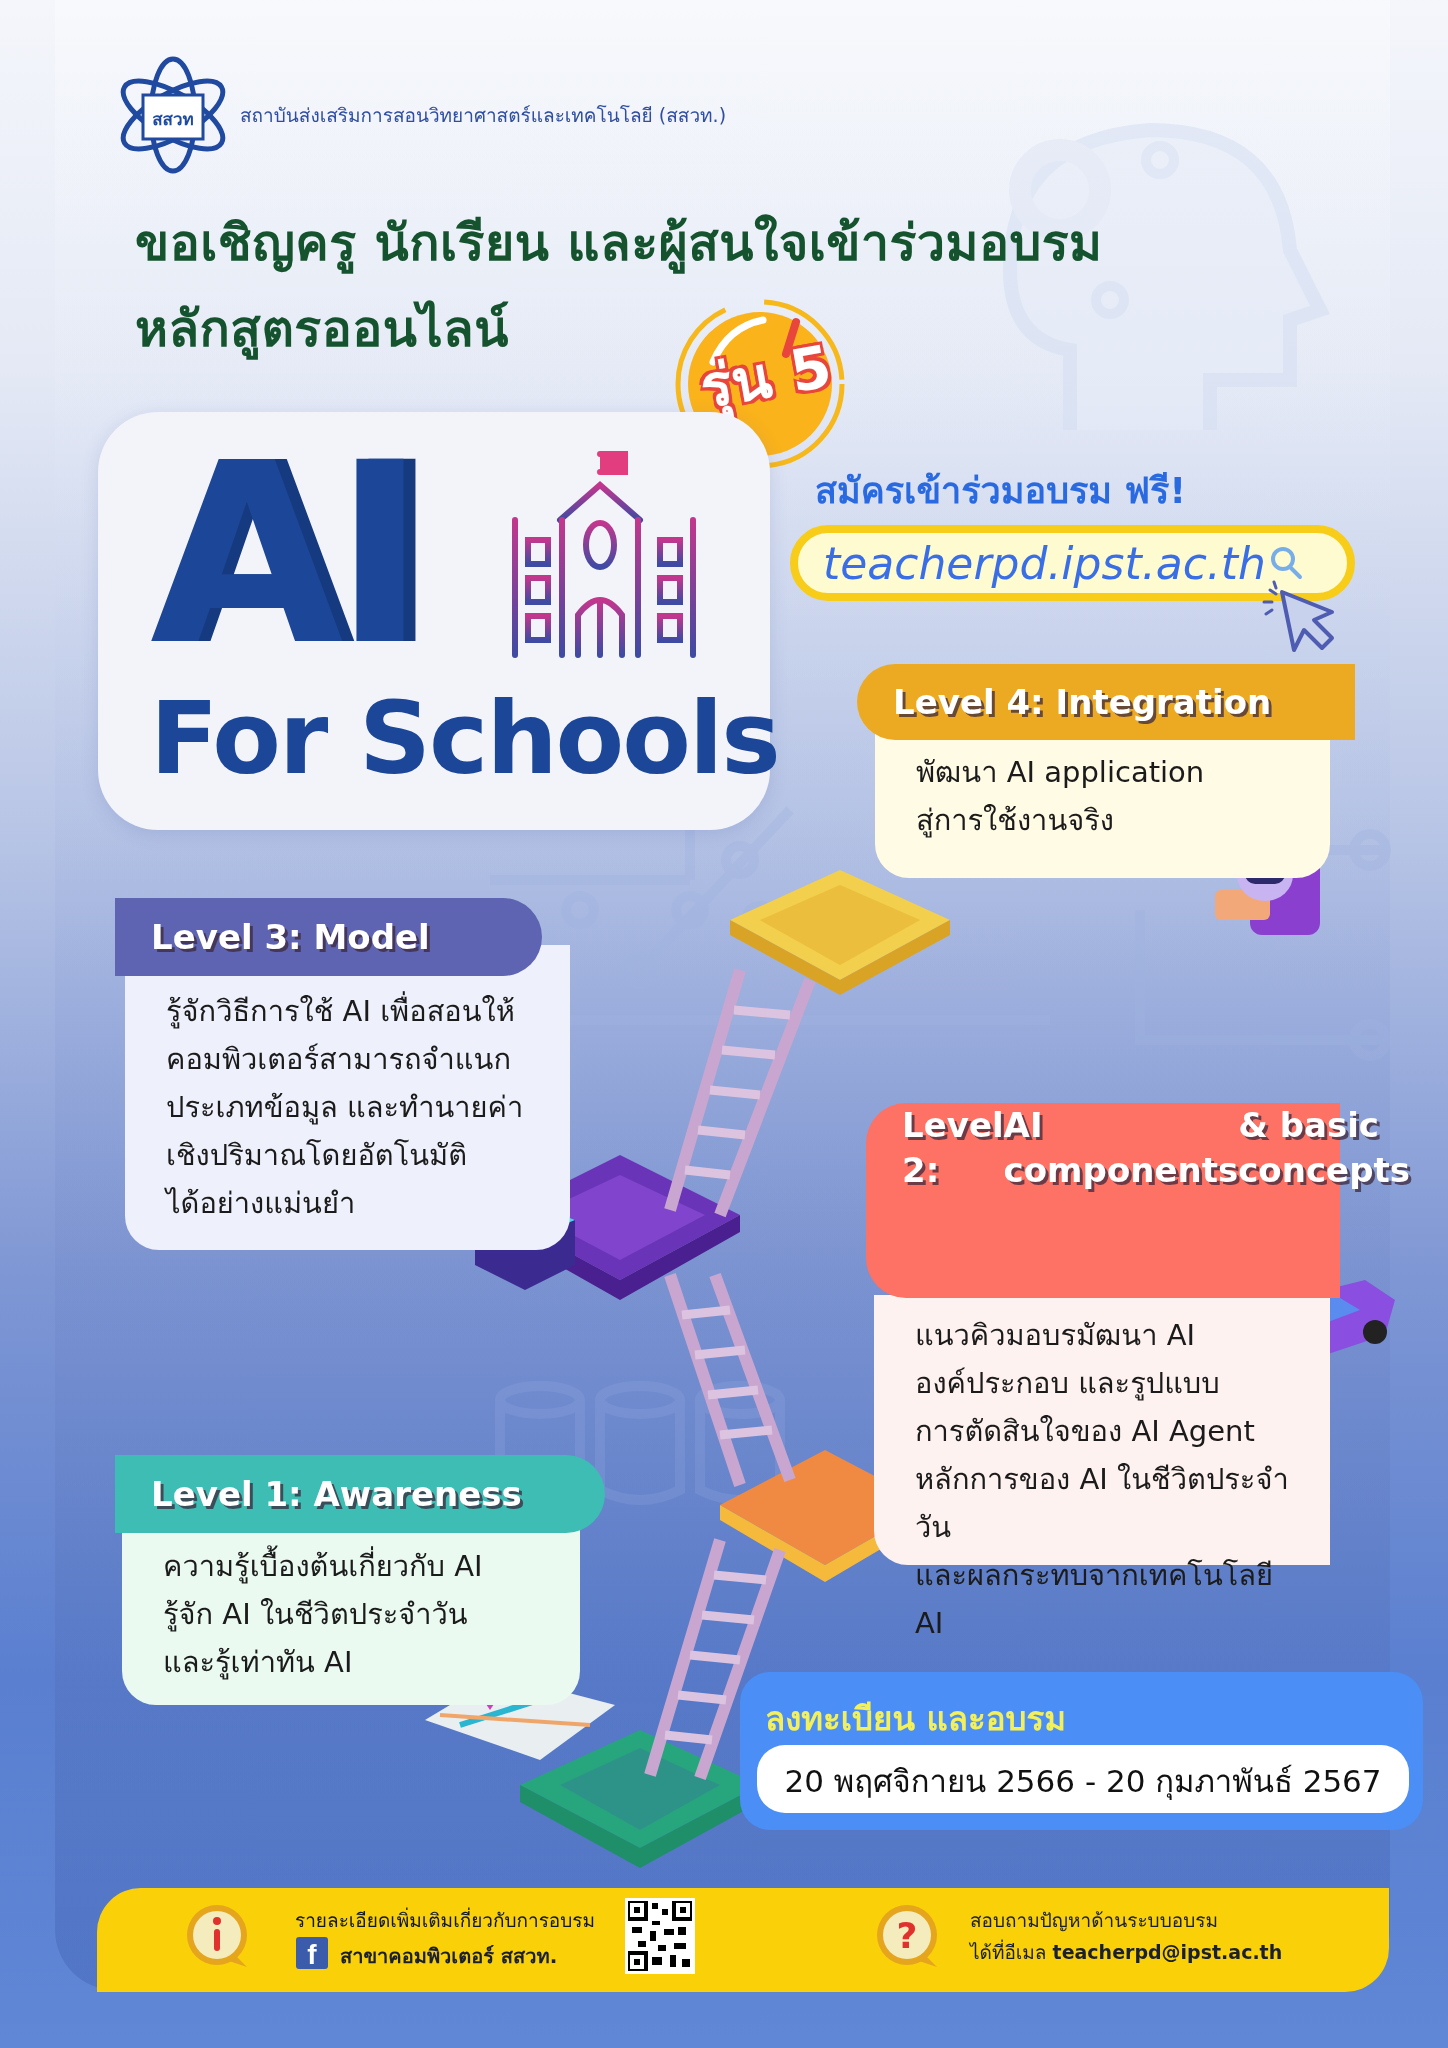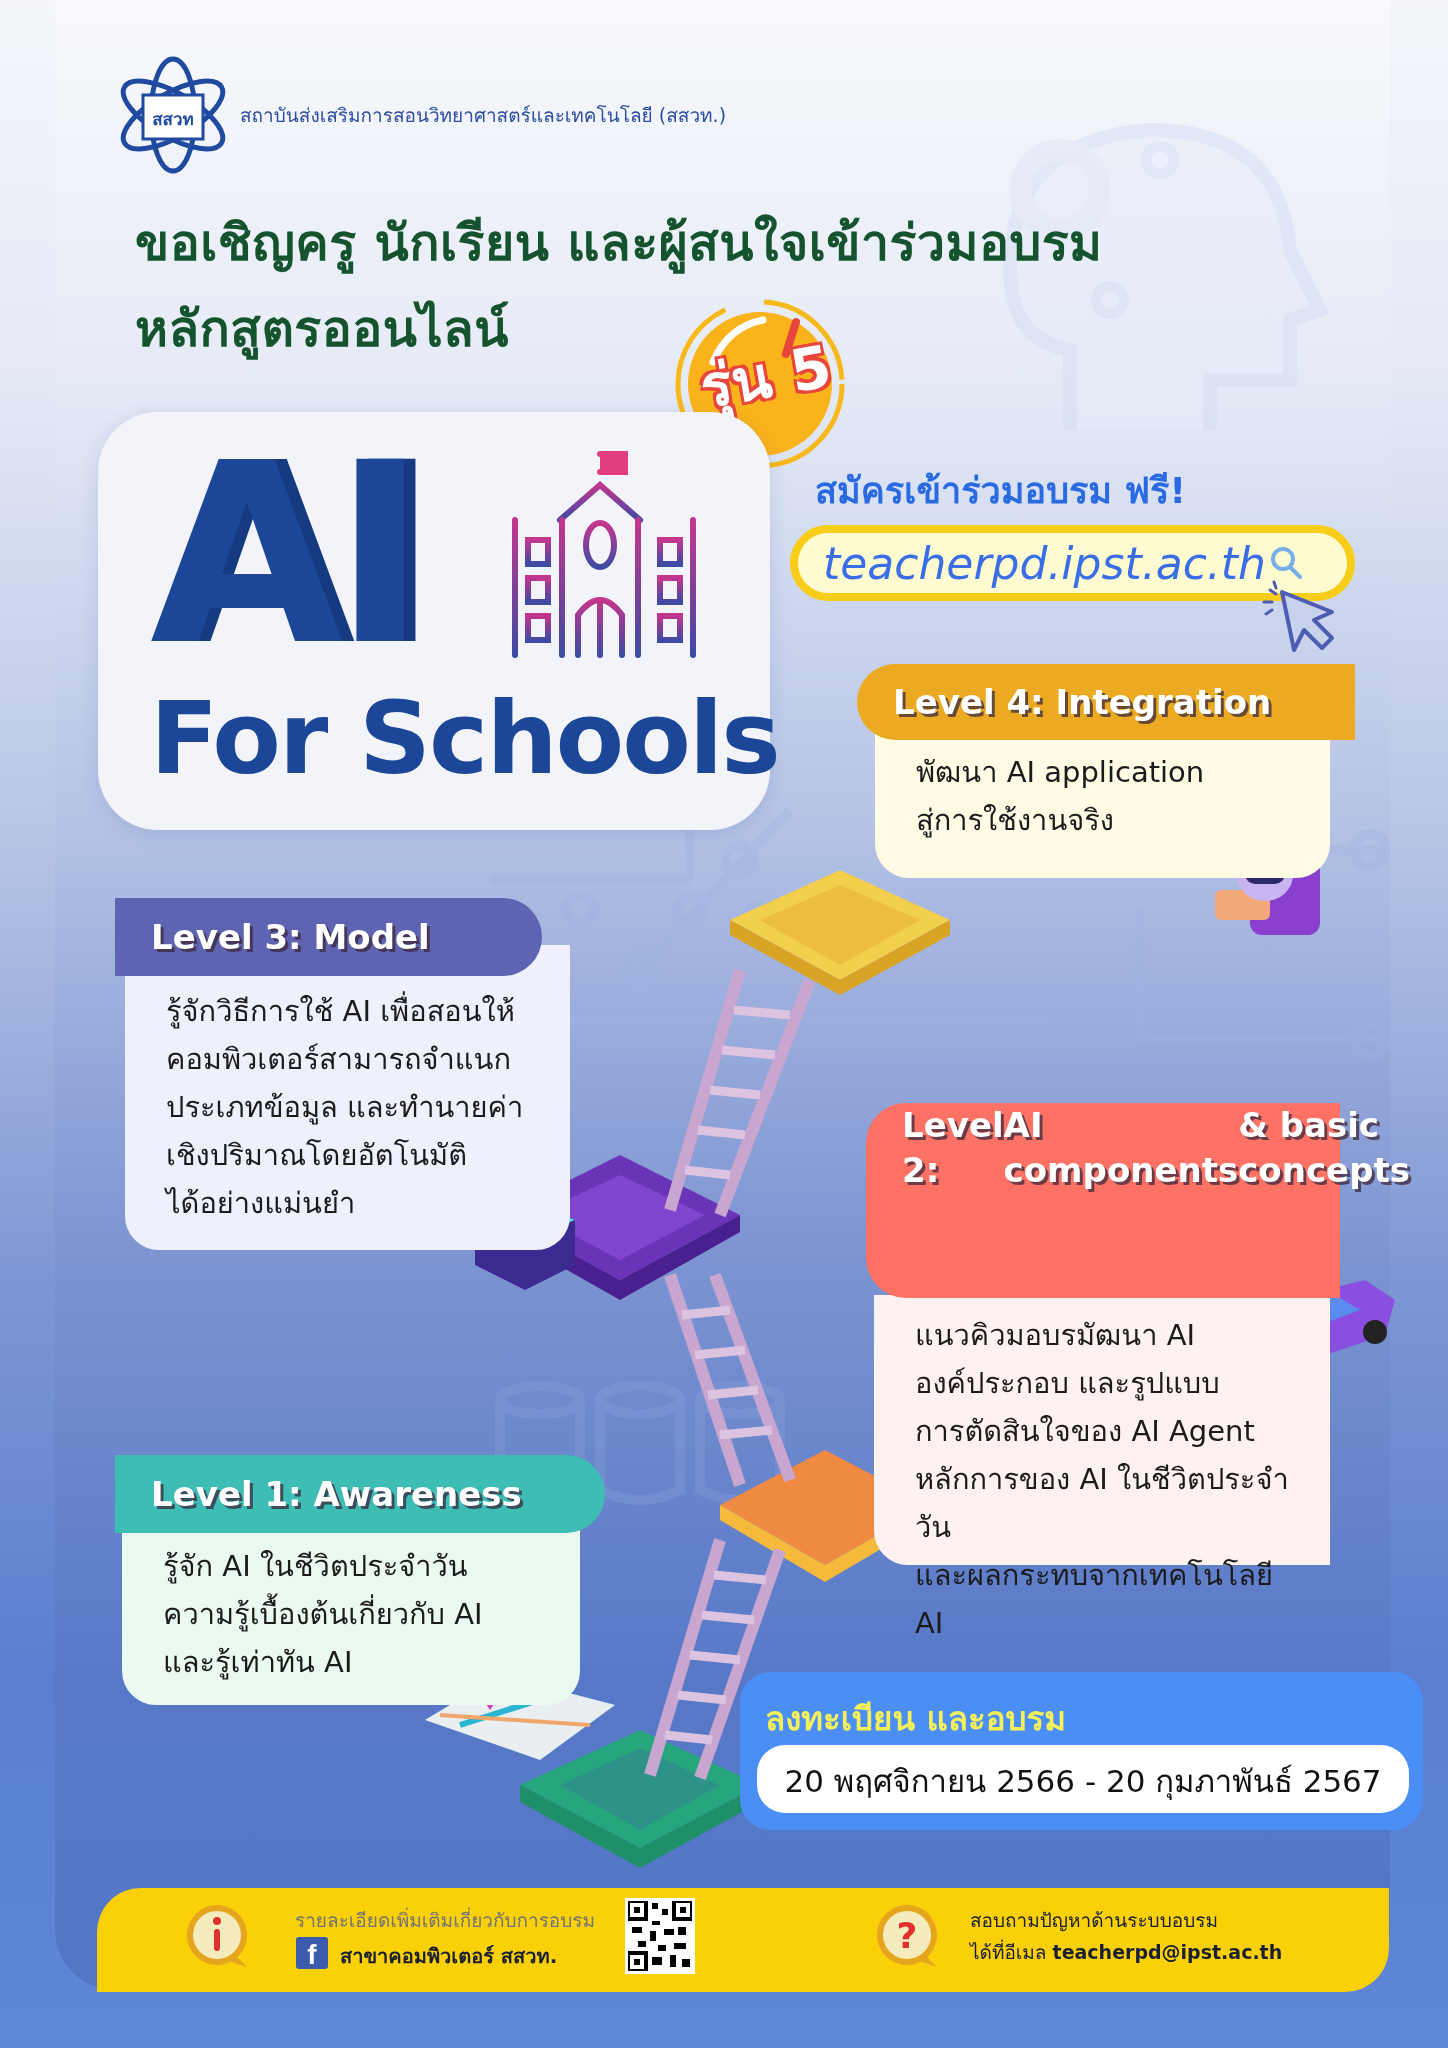--- a/index.html
+++ b/index.html
@@ -67,21 +67,21 @@
   
   .dates-box { left: 740px; top: 1672px; width: 683px; height: 158px; background: #4b8ef5; border-radius: 30px; }
   .dates-label { left: 765px; top: 1692px; font-weight: bold; font-size: 33px; color: #f3f05a; }
   .dates-pill { left: 757px; top: 1745px; width: 652px; height: 68px; border-radius: 28px; background: #ffffff; }
   .dates-value { left: 763px; top: 1756px; width: 640px; text-align: center; font-size: 31px; color: #111; }
 
   
   .footer { left: 97px; top: 1888px; width: 1292px; height: 104px; background: #fad109; border-radius: 44px 0 44px 0; }
   .info-icon { left: 185px; top: 1903px; width: 66px; height: 68px; }
   .q-icon { left: 875px; top: 1903px; width: 66px; height: 68px; }
-  .f-line1 { left: 295px; top: 1905px; font-size: 19px; color: #737373; }
+  .f-line1 { left: 295px; top: 1905px; font-size: 19px; color: #0f172a; }
   .fb-icon { left: 296px; top: 1937px; width: 32px; height: 32px; background: #3b5bab; border-radius: 3px; color: #fff; font-weight: bold; font-size: 28px; text-align: center; line-height: 36px; font-family: "Liberation Sans", sans-serif; }
   .f-line2 { left: 340px; top: 1940px; font-size: 20px; color: #1b2030; font-weight: bold; }
   .qr { left: 625px; top: 1898px; width: 70px; height: 76px; background: #fff; padding: 3px; }
   .f-line3 { left: 970px; top: 1905px; font-size: 19px; color: #1b2030; }
   .f-line4 { left: 970px; top: 1937px; font-size: 19px; color: #1b2030; }
   .f-line4 b { font-weight: bold; }
 </style>
 </head>
 <body>
 
@@ -294,22 +294,22 @@
   </div>
 </div>
 <div class="abs lvl-head l2-head">
   <div>Level 2:</div>
   <div>AI components</div>
   <div>&amp; basic concepts</div>
 </div>
 
 <div class="abs l1-body">
   <div class="lvl-body">
+    <div>ความรู้เบื้องต้นเกี่ยวกับ AI</div>
     <div>รู้จัก AI ในชีวิตประจำวัน</div>
-    <div>ความรู้เบื้องต้นเกี่ยวกับ AI</div>
     <div>และรู้เท่าทัน AI</div>
   </div>
 </div>
 <div class="abs lvl-head l1-head">Level 1: Awareness</div>
 
 <div class="abs dates-box"></div>
 <div class="abs dates-label">ลงทะเบียน และอบรม</div>
 <div class="abs dates-pill"></div>
 <div class="abs dates-value">20 พฤศจิกายน 2566 - 20 กุมภาพันธ์ 2567</div>
 

